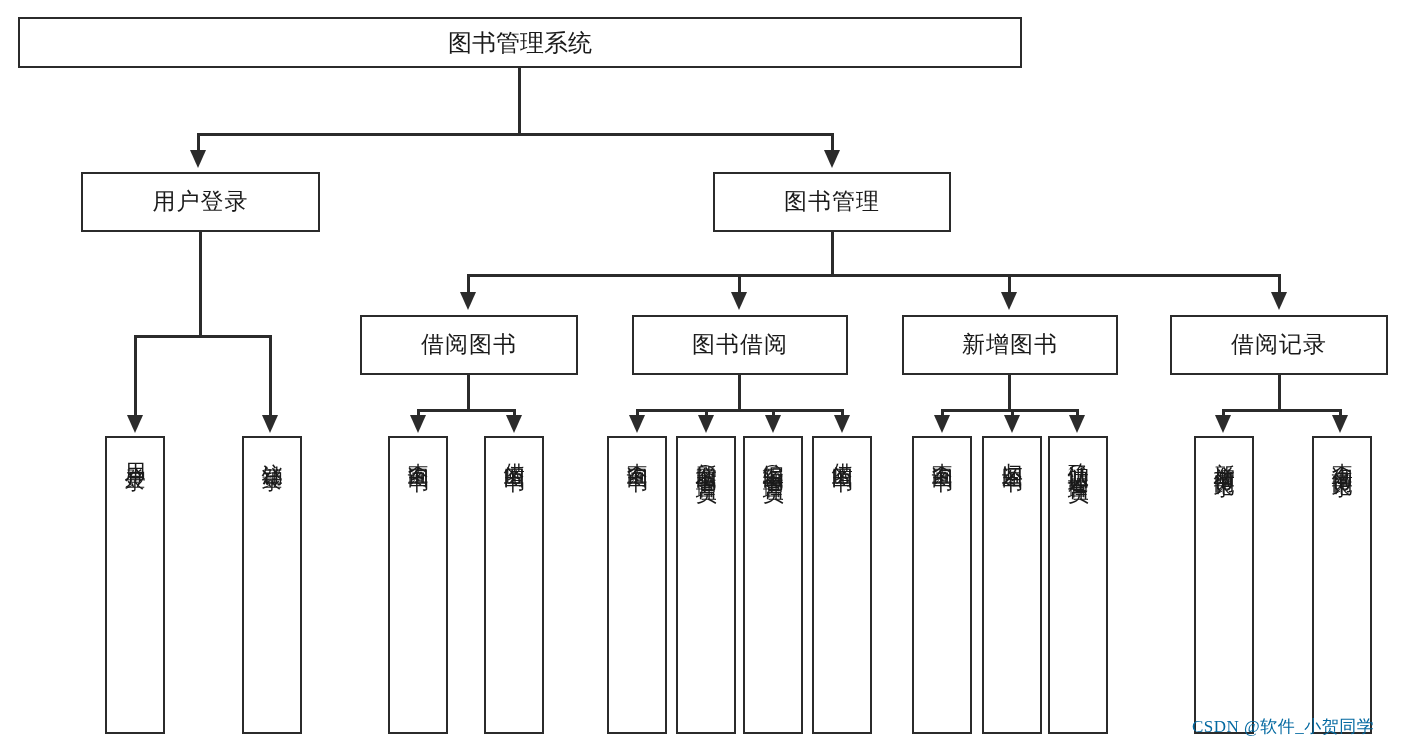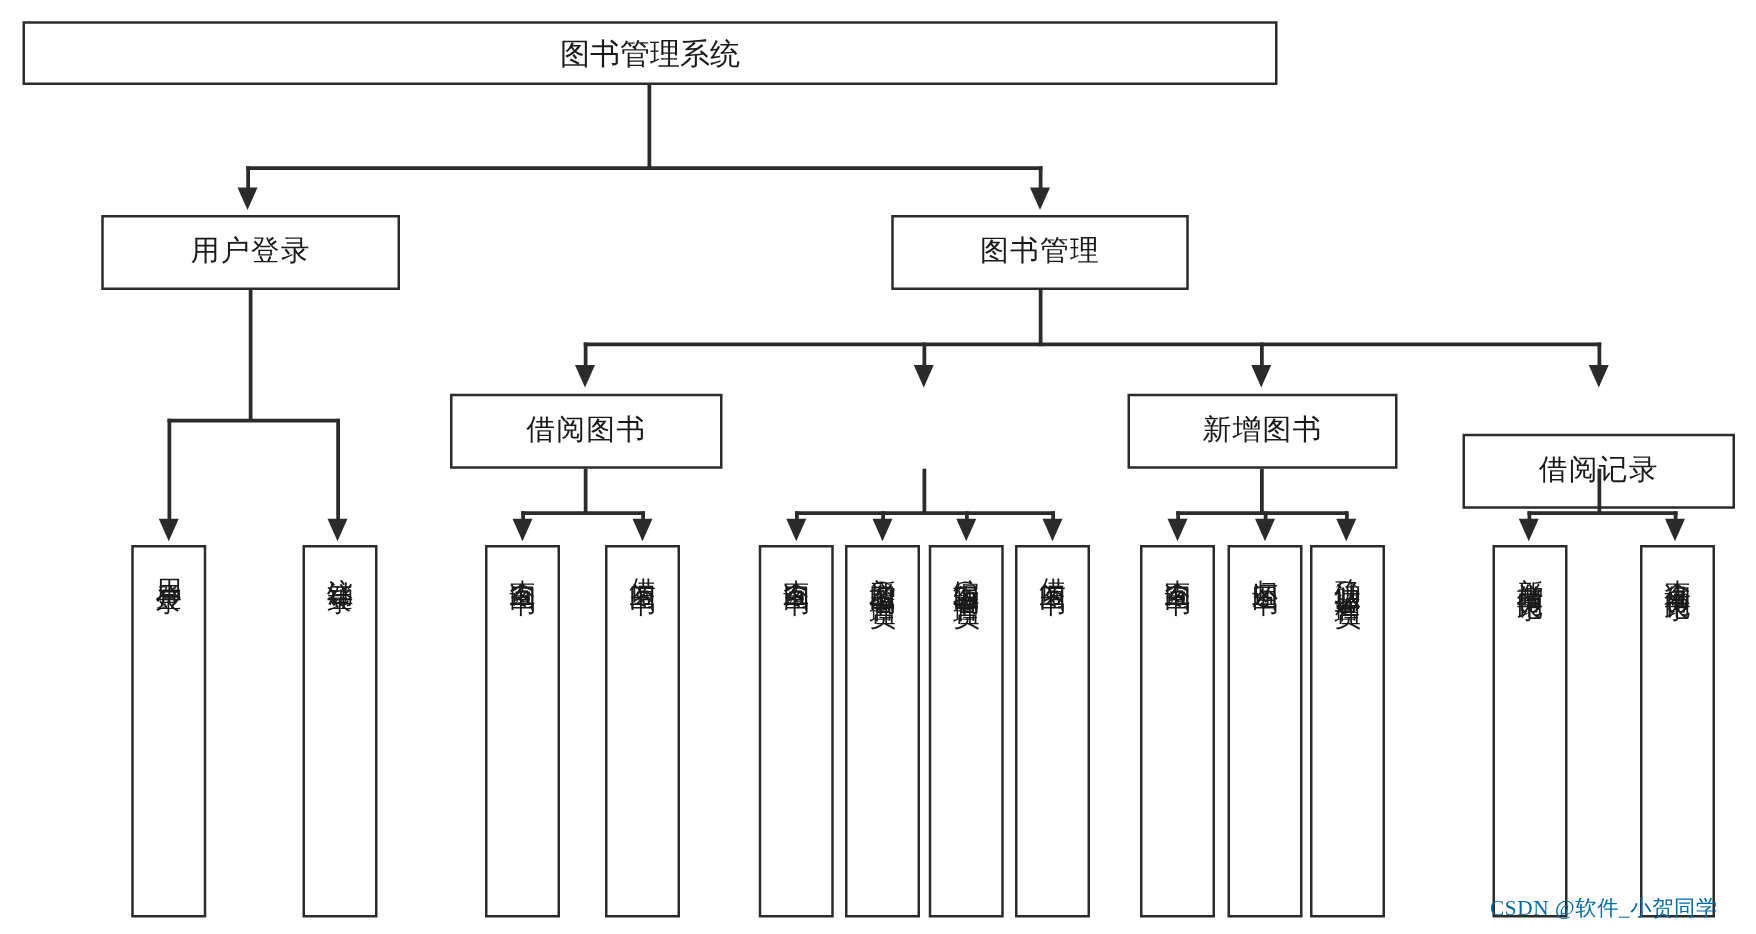--- a/index.html
+++ b/index.html
@@ -111,24 +111,27 @@
   <div class="edge v" style="left:738px; top:274px; width:3px; height:25px;"></div>
   <div class="arrow" style="left:731px; top:292px;"></div>
   <div class="edge v" style="left:1008px; top:274px; width:3px; height:25px;"></div>
   <div class="arrow" style="left:1001px; top:292px;"></div>
   <div class="edge v" style="left:1278px; top:274px; width:3px; height:25px;"></div>
   <div class="arrow" style="left:1271px; top:292px;"></div>
 
   <div class="node horiz" style="left:360px; top:315px; width:218px; height:60px;">
     <span>借阅图书</span>
   </div>
+  <div class="node horiz" style="left:632px; top:315px; width:216px; height:60px;">
+    <span>图书借阅</span>
+  </div>
   <div class="node horiz" style="left:902px; top:315px; width:216px; height:60px;">
     <span>新增图书</span>
   </div>
-  <div class="node horiz" style="left:1170px; top:315px; width:218px; height:60px;margin-top:32px;">
+  <div class="node horiz" style="left:1170px; top:315px; width:218px; height:60px;">
     <span>借阅记录</span>
   </div>
 
   <div class="edge v" style="left:467px; top:375px; width:3px; height:36px;"></div>
   <div class="edge h" style="left:417px; top:409px; width:99px; height:3px;"></div>
   <div class="edge v" style="left:417px; top:409px; width:3px; height:14px;"></div>
   <div class="arrow" style="left:410px; top:415px;"></div>
   <div class="edge v" style="left:513px; top:409px; width:3px; height:14px;"></div>
   <div class="arrow" style="left:506px; top:415px;"></div>
 

